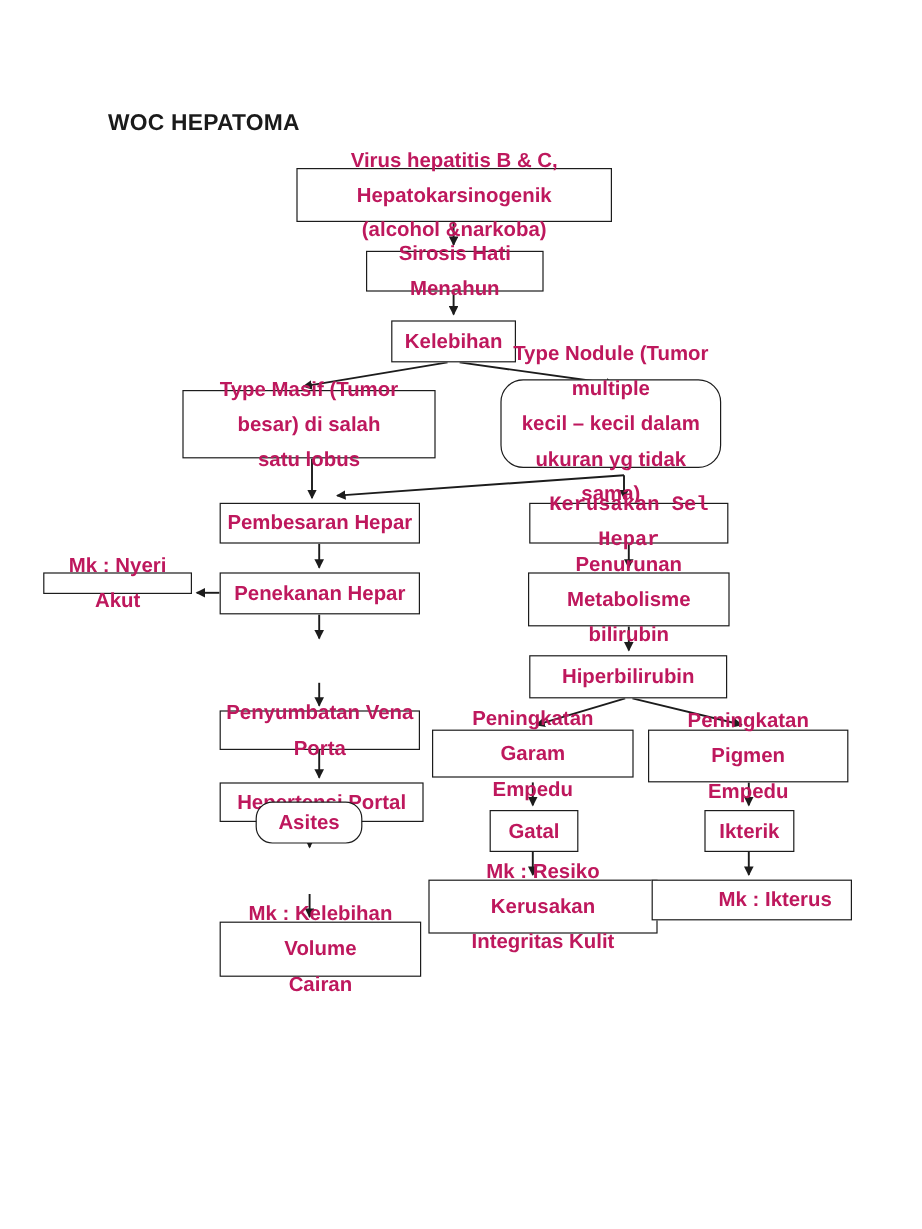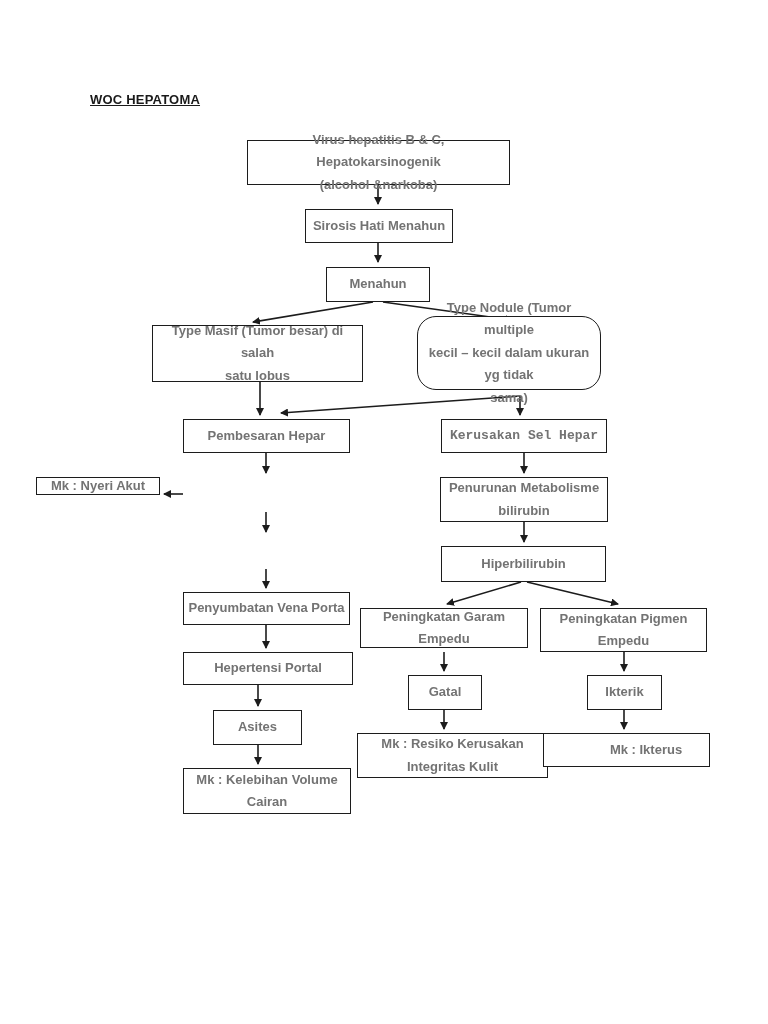--- a/index.html
+++ b/index.html
@@ -14,23 +14,22 @@
     background: #ffffff;
     font-family: "Liberation Sans", "DejaVu Sans", sans-serif;
     color: #1a1a1a;
     overflow: hidden;
   }
   .doc-title {
     position: absolute;
     left: 90px;
     top: 92px;
     margin: 0;
-    font-size: 13px;
+    font-size: 19px;
     font-weight: 700;
-    text-decoration: underline;
     letter-spacing: 0.2px;
     color: #1a1a1a;
   }
   .arrows {
     position: absolute;
     left: 0;
     top: 0;
     width: 768px;
     height: 1024px;
     pointer-events: none;
@@ -38,44 +37,44 @@
   .node {
     position: absolute;
     box-sizing: border-box;
     border: 1.6px solid #1c1c1c;
     background: #ffffff;
     display: flex;
     align-items: center;
     justify-content: center;
     text-align: center;
     font-weight: 700;
-    font-size: 13px;
+    font-size: 17px;
     line-height: 1.72;
     white-space: pre-line;
     padding: 1px 4px;
-    color: #737373;
+    color: #be185d;
   }
   
   #n-virus       { left:247px; top:140px; width:263px; height:45px; }
   #n-sirosis     { left:305px; top:209px; width:148px; height:34px; }
   #n-hepatoma    { left:326px; top:267px; width:104px; height:35px; }
   #n-type-masif  { left:152px; top:325px; width:211px; height:57px; }
   #n-type-nodule { left:417px; top:316px; width:184px; height:74px;border-radius:19px; }
   #n-pembesaran  { left:183px; top:419px; width:167px; height:34px; }
   #n-kerusakan   { left:441px; top:419px; width:166px; height:34px;font-family:Liberation Mono, monospace; }
   #n-nyeri       { left:36px;  top:477px; width:124px; height:18px; }
   #n-penekanan   { left:183px; top:477px; width:167px; height:35px; }
   #n-penurunan   { left:440px; top:477px; width:168px; height:45px; }
   #n-bendungan   { left:183px; top:536px; width:167px; height:33px; }
   #n-hiper       { left:441px; top:546px; width:165px; height:36px; }
   #n-penyumbatan { left:183px; top:592px; width:167px; height:33px; }
   #n-garam       { left:360px; top:608px; width:168px; height:40px; }
   #n-pigmen      { left:540px; top:608px; width:167px; height:44px; }
   #n-hepertensi  { left:183px; top:652px; width:170px; height:33px; }
-  #n-asites      { left:213px; top:710px; width:89px;  height:35px; }
+  #n-asites      { left:213px; top:668px; width:89px;  height:35px;border-radius:14px; }
   #n-gatal       { left:408px; top:675px; width:74px;  height:35px; }
   #n-ikterik     { left:587px; top:675px; width:75px;  height:35px; }
   #n-kelebihan   { left:183px; top:768px; width:168px; height:46px; }
   #n-resiko      { left:357px; top:733px; width:191px; height:45px; }
   #n-ikterus     { left:543px; top:733px; width:167px; height:34px;padding-left:43px; }
   .arrows line { stroke: #1c1c1c; stroke-width: 1.6; }
 </style>
 </head>
 <body>
 
@@ -109,29 +108,30 @@
     <line x1="527" y1="582" x2="618" y2="604" marker-end="url(#ah)"></line>
     <line x1="444" y1="652" x2="444" y2="671" marker-end="url(#ah)"></line>
     <line x1="444" y1="710" x2="444" y2="729" marker-end="url(#ah)"></line>
     <line x1="624" y1="652" x2="624" y2="671" marker-end="url(#ah)"></line>
     <line x1="624" y1="710" x2="624" y2="729" marker-end="url(#ah)"></line>
   </svg>
 
   <div class="node" id="n-virus">Virus hepatitis B &amp; C, Hepatokarsinogenik
 (alcohol &amp;narkoba)</div>
   <div class="node" id="n-sirosis">Sirosis Hati Menahun</div>
-  <div class="node" id="n-hepatoma">Menahun</div>
+  <div class="node" id="n-hepatoma">Kelebihan</div>
   <div class="node" id="n-type-masif">Type Masif (Tumor besar) di salah
 satu lobus</div>
   <div class="node" id="n-type-nodule">Type Nodule (Tumor multiple
 kecil – kecil dalam ukuran yg tidak
 sama)</div>
   <div class="node" id="n-pembesaran">Pembesaran Hepar</div>
   <div class="node" id="n-kerusakan">Kerusakan Sel Hepar</div>
   <div class="node" id="n-nyeri">Mk : Nyeri Akut</div>
+  <div class="node" id="n-penekanan">Penekanan Hepar</div>
   <div class="node" id="n-penurunan">Penurunan Metabolisme
 bilirubin</div>
   <div class="node" id="n-hiper">Hiperbilirubin</div>
   <div class="node" id="n-penyumbatan">Penyumbatan Vena Porta</div>
   <div class="node" id="n-garam">Peningkatan Garam
 Empedu</div>
   <div class="node" id="n-pigmen">Peningkatan Pigmen
 Empedu</div>
   <div class="node" id="n-hepertensi">Hepertensi Portal</div>
   <div class="node" id="n-asites">Asites</div>

